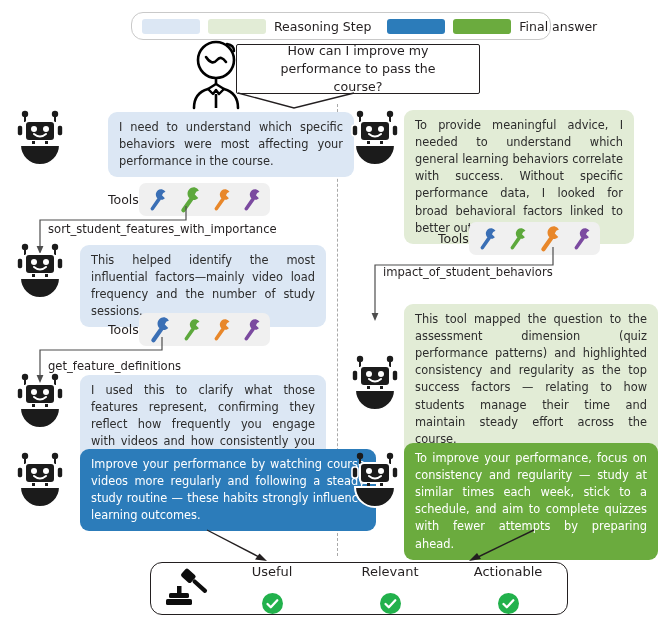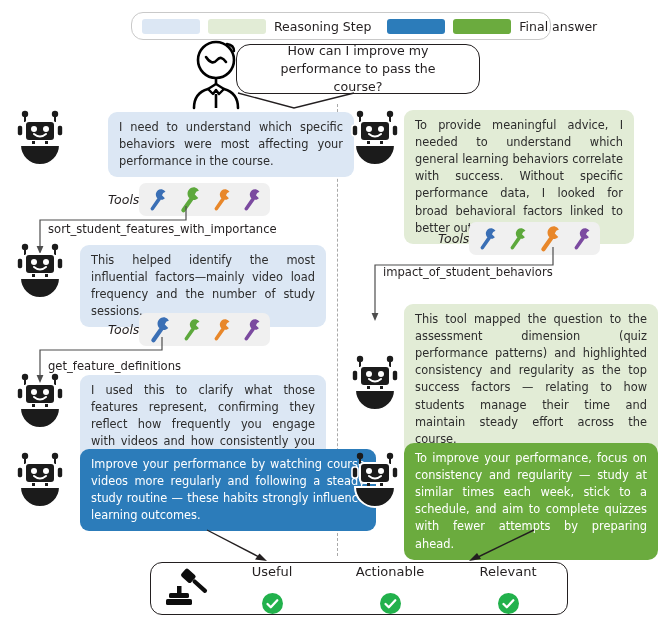--- a/index.html
+++ b/index.html
@@ -11,42 +11,42 @@
   #legend{left:131px;top:12px;width:420px;height:28px;border:1px solid #c9c9c9;
           border-radius:12px;background:#fff;display:flex;align-items:center;
           box-sizing:border-box;padding:0 10px;gap:8px;}
   .sw{width:58px;height:15px;border-radius:3px;flex:none;}
   .lg-label{font-size:12.5px;color:#231f20;white-space:nowrap;}
   #legend .gap{width:6px;}
 
   
   #person{left:186px;top:40px;width:64px;height:68px;}
   #qbubble{left:236px;top:44px;width:244px;height:50px;border:1.3px solid #231f20;
-           border-radius:14px;background:#fff;display:flex;align-items:center;
+           border-radius:2px;background:#fff;display:flex;align-items:center;
            justify-content:center;text-align:center;box-sizing:border-box;padding:4px 26px;}
   #qbubble .qt{font-size:12.6px;line-height:1.45;color:#231f20;}
   #qtail{left:236px;top:92px;width:120px;height:30px;}
 
   
   #divider{left:337px;top:104px;width:0;height:452px;
            border-left:1.4px dashed #a9a9a9;}
 
   
   .robot{width:52px;height:52px;}
 
   
   .bub{border-radius:9px;box-sizing:border-box;padding:7px 11px;
        font-size:11.4px;line-height:1.5;text-align:justify;text-justify:inter-word;}
   .bub.blue-l{background:#dce7f4;color:#2d2d2d;}
   .bub.green-l{background:#e2ecd6;color:#2d2d2d;}
   .bub.blue-s{background:#2c7cba;color:#ffffff;}
   .bub.green-s{background:#6bab3e;color:#ffffff;}
 
   
-  .toolsrow{display:flex;align-items:center;font-style:italic;}
+  .toolsrow{display:flex;align-items:center;}
   .tools-label{font-size:12.5px;color:#231f20;}
   .tools-box{background:#f0f0f0;border-radius:7px;padding:3px 9px;
              display:flex;align-items:center;gap:11px;}
   .wr{width:19px;height:23px;display:block;}
   .wr.sel{width:23px;height:27px;}
 
   
   .toolname{font-size:11.6px;color:#231f20;white-space:nowrap;}
 
   
@@ -332,21 +332,21 @@
         <circle cx="32" cy="19" r="3" fill="#fff"></circle>
       <path d="M20 24 q6 5 12 0" fill="none" stroke="#fff" stroke-width="2" stroke-linecap="round"></path>
       <rect x="3" y="15" width="6" height="11" rx="2.5" fill="#1b1b1b" stroke="#fff" stroke-width="1.6"></rect>
       <rect x="43" y="15" width="6" height="11" rx="2.5" fill="#1b1b1b" stroke="#fff" stroke-width="1.6"></rect>
       <rect x="18" y="31" width="3" height="4"></rect>
         <rect x="31" y="31" width="3" height="4"></rect>
       <path d="M6 35 h40 a20 20 0 0 1 -40 0 z" fill="#1b1b1b" stroke="#fff" stroke-width="2"></path>
     </g>
   </svg>
 </div>
-<div class="abs bub green-s" style="left:404px;top:443px;width:254px;border-radius:10px;">
+<div class="abs bub green-s" style="left:404px;top:443px;width:254px;">
   <span>To improve your performance, focus on consistency and regularity — study at similar times each week, stick to a schedule, and aim to complete quizzes with fewer attempts by preparing ahead.</span>
 </div>
 
 <div class="abs" style="left:462px;top:528px;">
   <svg width="80" height="38" viewBox="0 0 80 38">
     <path d="M72 2 L14 30" fill="none" stroke="#231f20" stroke-width="1.4"></path>
     <path d="M7 33 l12 -2 l-4 -6 z" fill="#231f20"></path>
   </svg>
 </div>
 
@@ -357,32 +357,32 @@
       <rect x="6" y="23" width="20" height="5" rx="1.6"></rect>
       <rect x="14" y="16" width="4.5" height="8"></rect>
       <g transform="rotate(42 24 14)">
         <rect x="13" y="2" width="13" height="10" rx="2.2"></rect>
         <rect x="26" y="5" width="18" height="4.2" rx="2"></rect>
       </g>
     </g>
   </svg>
   <div class="crit">
     <span class="crit-label">Useful</span>
+    <svg class="check" viewBox="0 0 21 21">
+      <circle cx="10.5" cy="10.5" r="10.5" fill="#22b14c"></circle>
+      <path d="M5.5 11 l3.3 3.3 l6.5 -7" fill="none" stroke="#fff" stroke-width="2.3" stroke-linecap="round" stroke-linejoin="round"></path>
+    </svg>
+  </div>
+  <div class="crit">
+    <span class="crit-label">Relevant</span>
     <svg class="check" viewBox="0 0 21 21">
       <circle cx="10.5" cy="10.5" r="10.5" fill="#22b14c"></circle>
       <path d="M5.5 11 l3.3 3.3 l6.5 -7" fill="none" stroke="#fff" stroke-width="2.3" stroke-linecap="round" stroke-linejoin="round"></path>
     </svg>
   </div>
   <div class="crit">
     <span class="crit-label">Actionable</span>
     <svg class="check" viewBox="0 0 21 21">
       <circle cx="10.5" cy="10.5" r="10.5" fill="#22b14c"></circle>
       <path d="M5.5 11 l3.3 3.3 l6.5 -7" fill="none" stroke="#fff" stroke-width="2.3" stroke-linecap="round" stroke-linejoin="round"></path>
     </svg>
   </div>
-  <div class="crit">
-    <span class="crit-label">Relevant</span>
-    <svg class="check" viewBox="0 0 21 21">
-      <circle cx="10.5" cy="10.5" r="10.5" fill="#22b14c"></circle>
-      <path d="M5.5 11 l3.3 3.3 l6.5 -7" fill="none" stroke="#fff" stroke-width="2.3" stroke-linecap="round" stroke-linejoin="round"></path>
-    </svg>
-  </div>
 </div>
 
 </body></html>

